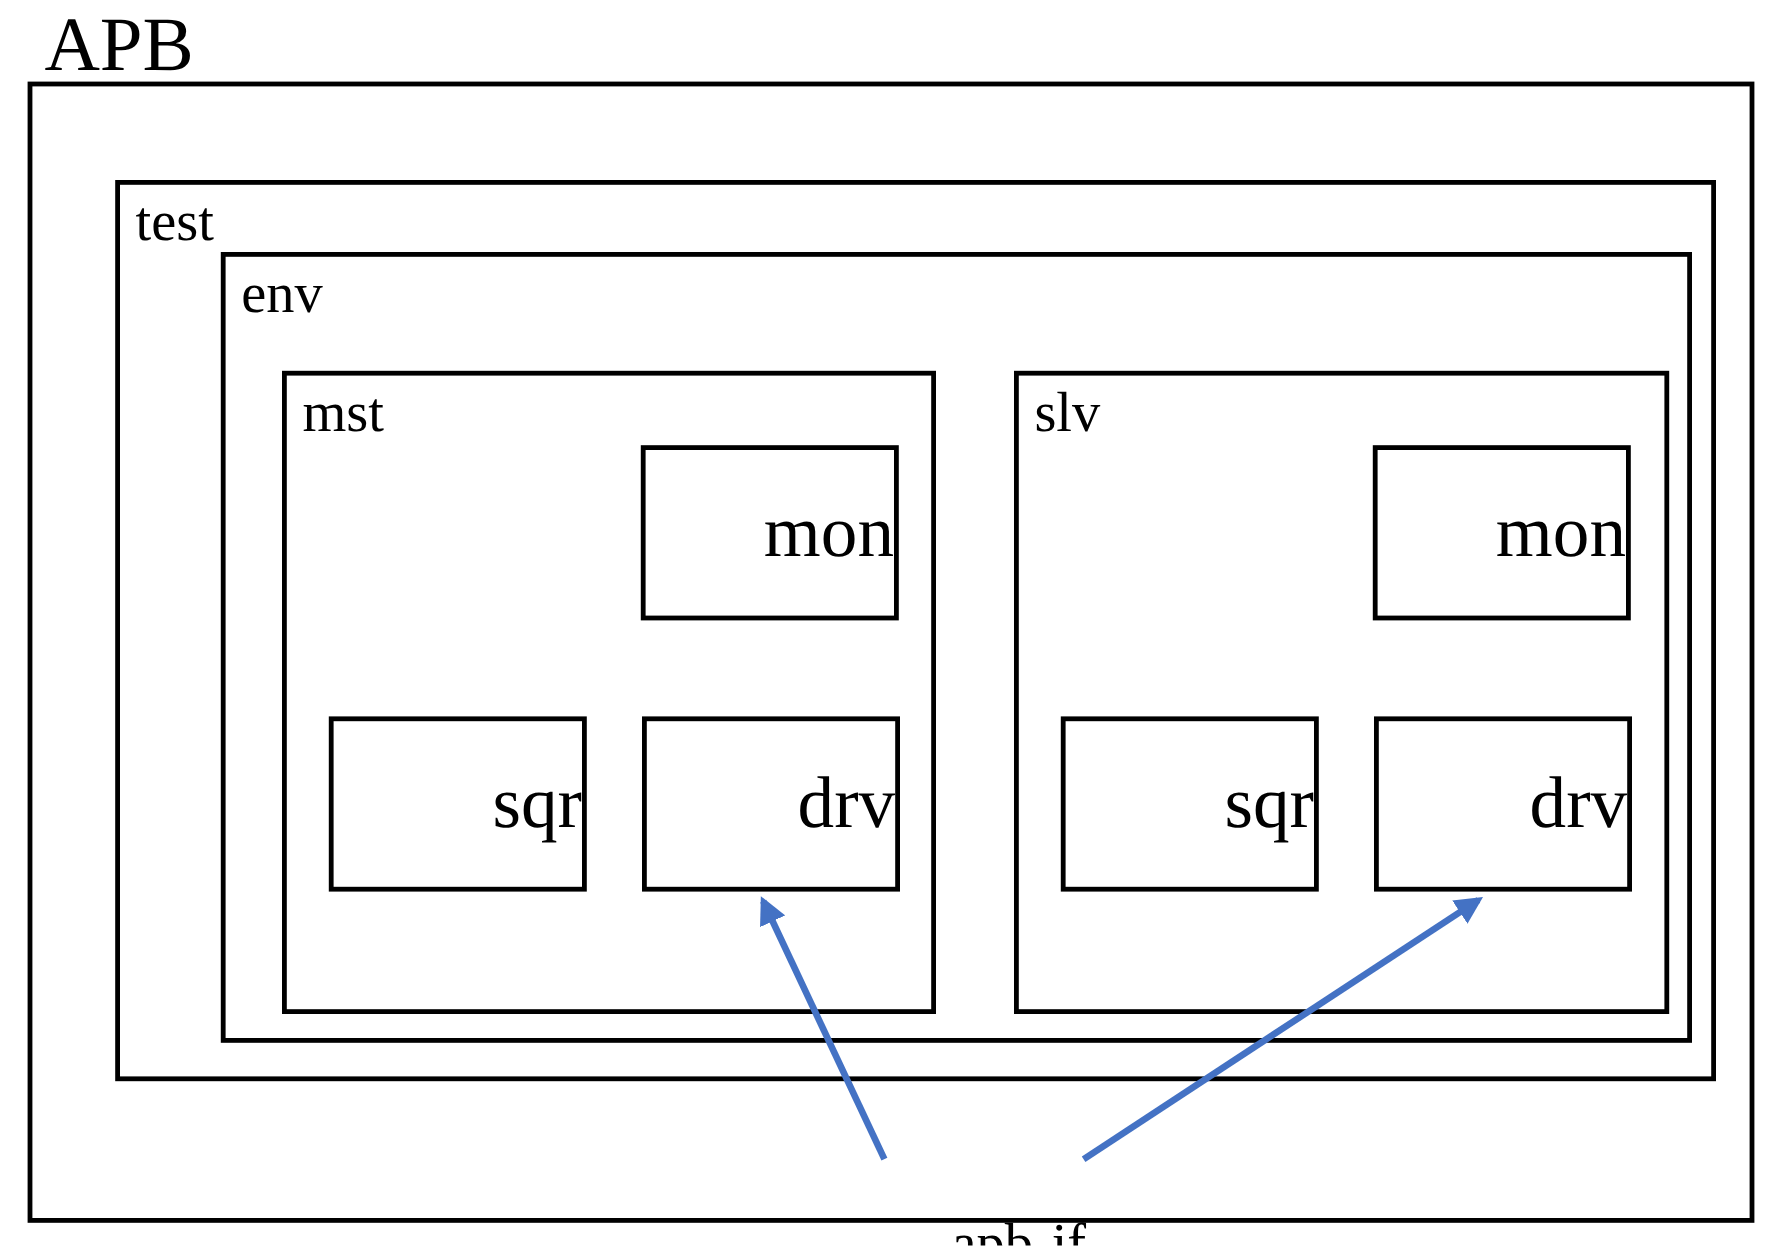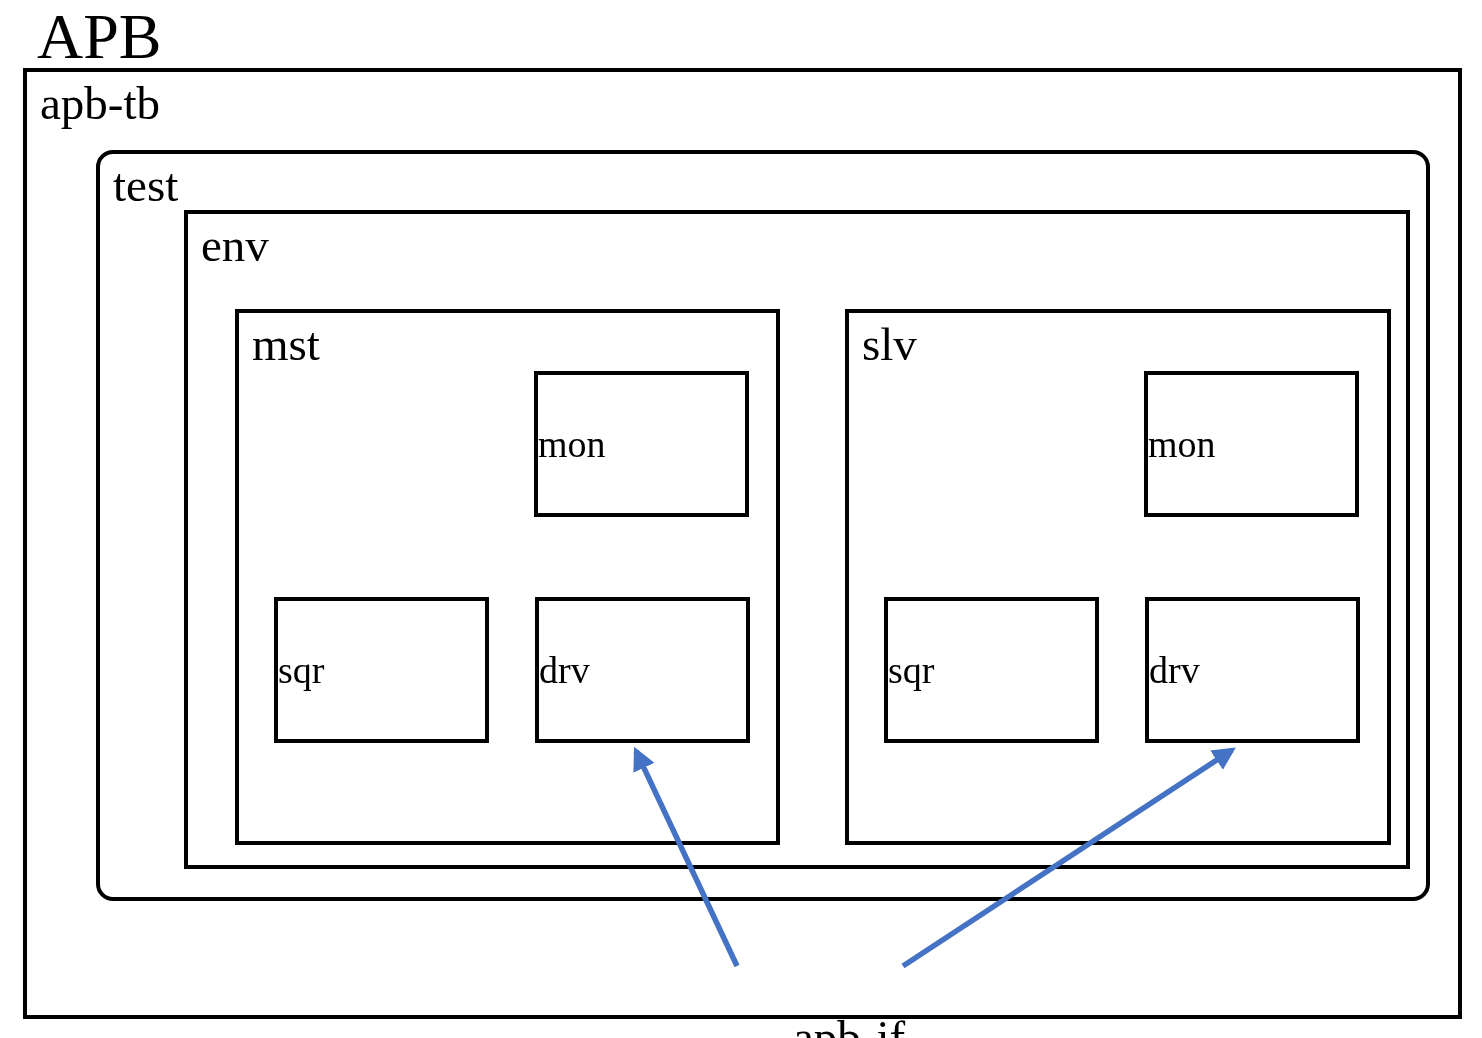--- a/index.html
+++ b/index.html
@@ -35,34 +35,34 @@
   }
   .container-label {
     position: absolute;
     left: 13px;
     top: 6px;
     font-size: 47px;
     line-height: 1.1;
     white-space: nowrap;
   }
   .apb-tb { left: 23px;  top: 68px;  width: 1439px; height: 951px; }
-  .test   { left: 69px;  top: 78px;  width: 1334px; height: 751px; border-radius: 17px; }
+  .test   { left: 69px;  top: 78px;  width: 1334px; height: 751px; }
   .env    { left: 84px;  top: 56px;  width: 1226px; height: 659px; }
   .agent-mst { left: 47px;  top: 95px; width: 545px; height: 536px; }
   .agent-slv { left: 657px; top: 95px; width: 546px; height: 536px; }
   .component {
     position: absolute;
     border: 4px solid #000000;
     box-sizing: border-box;
     width: 215px;
     height: 146px;
     display: flex;
     align-items: center;
-    justify-content: flex-start;
-    font-size: 38px;
+    justify-content: flex-end;
+    font-size: 61px;
   }
   .comp-mon { left: 295px; top: 58px;  }
   .comp-sqr { left: 35px;  top: 284px; }
   .comp-drv { left: 296px; top: 284px; }
   .apb-if-label {
     position: absolute;
     left: 748px;
     top: 938px;
     width: 148px;
     text-align: center;
@@ -80,21 +80,20 @@
   }
 </style>
 </head>
 <body>
 
 <div class="canvas">
 
   <div class="diagram-title">APB</div>
 
   <div class="box apb-tb">
-    <span class="container-label">apb-tb</span>
 
     <div class="box test">
       <span class="container-label">test</span>
 
       <div class="box env">
         <span class="container-label">env</span>
 
         <div class="box agent-mst">
           <span class="container-label">mst</span>
           <div class="component comp-mon">

